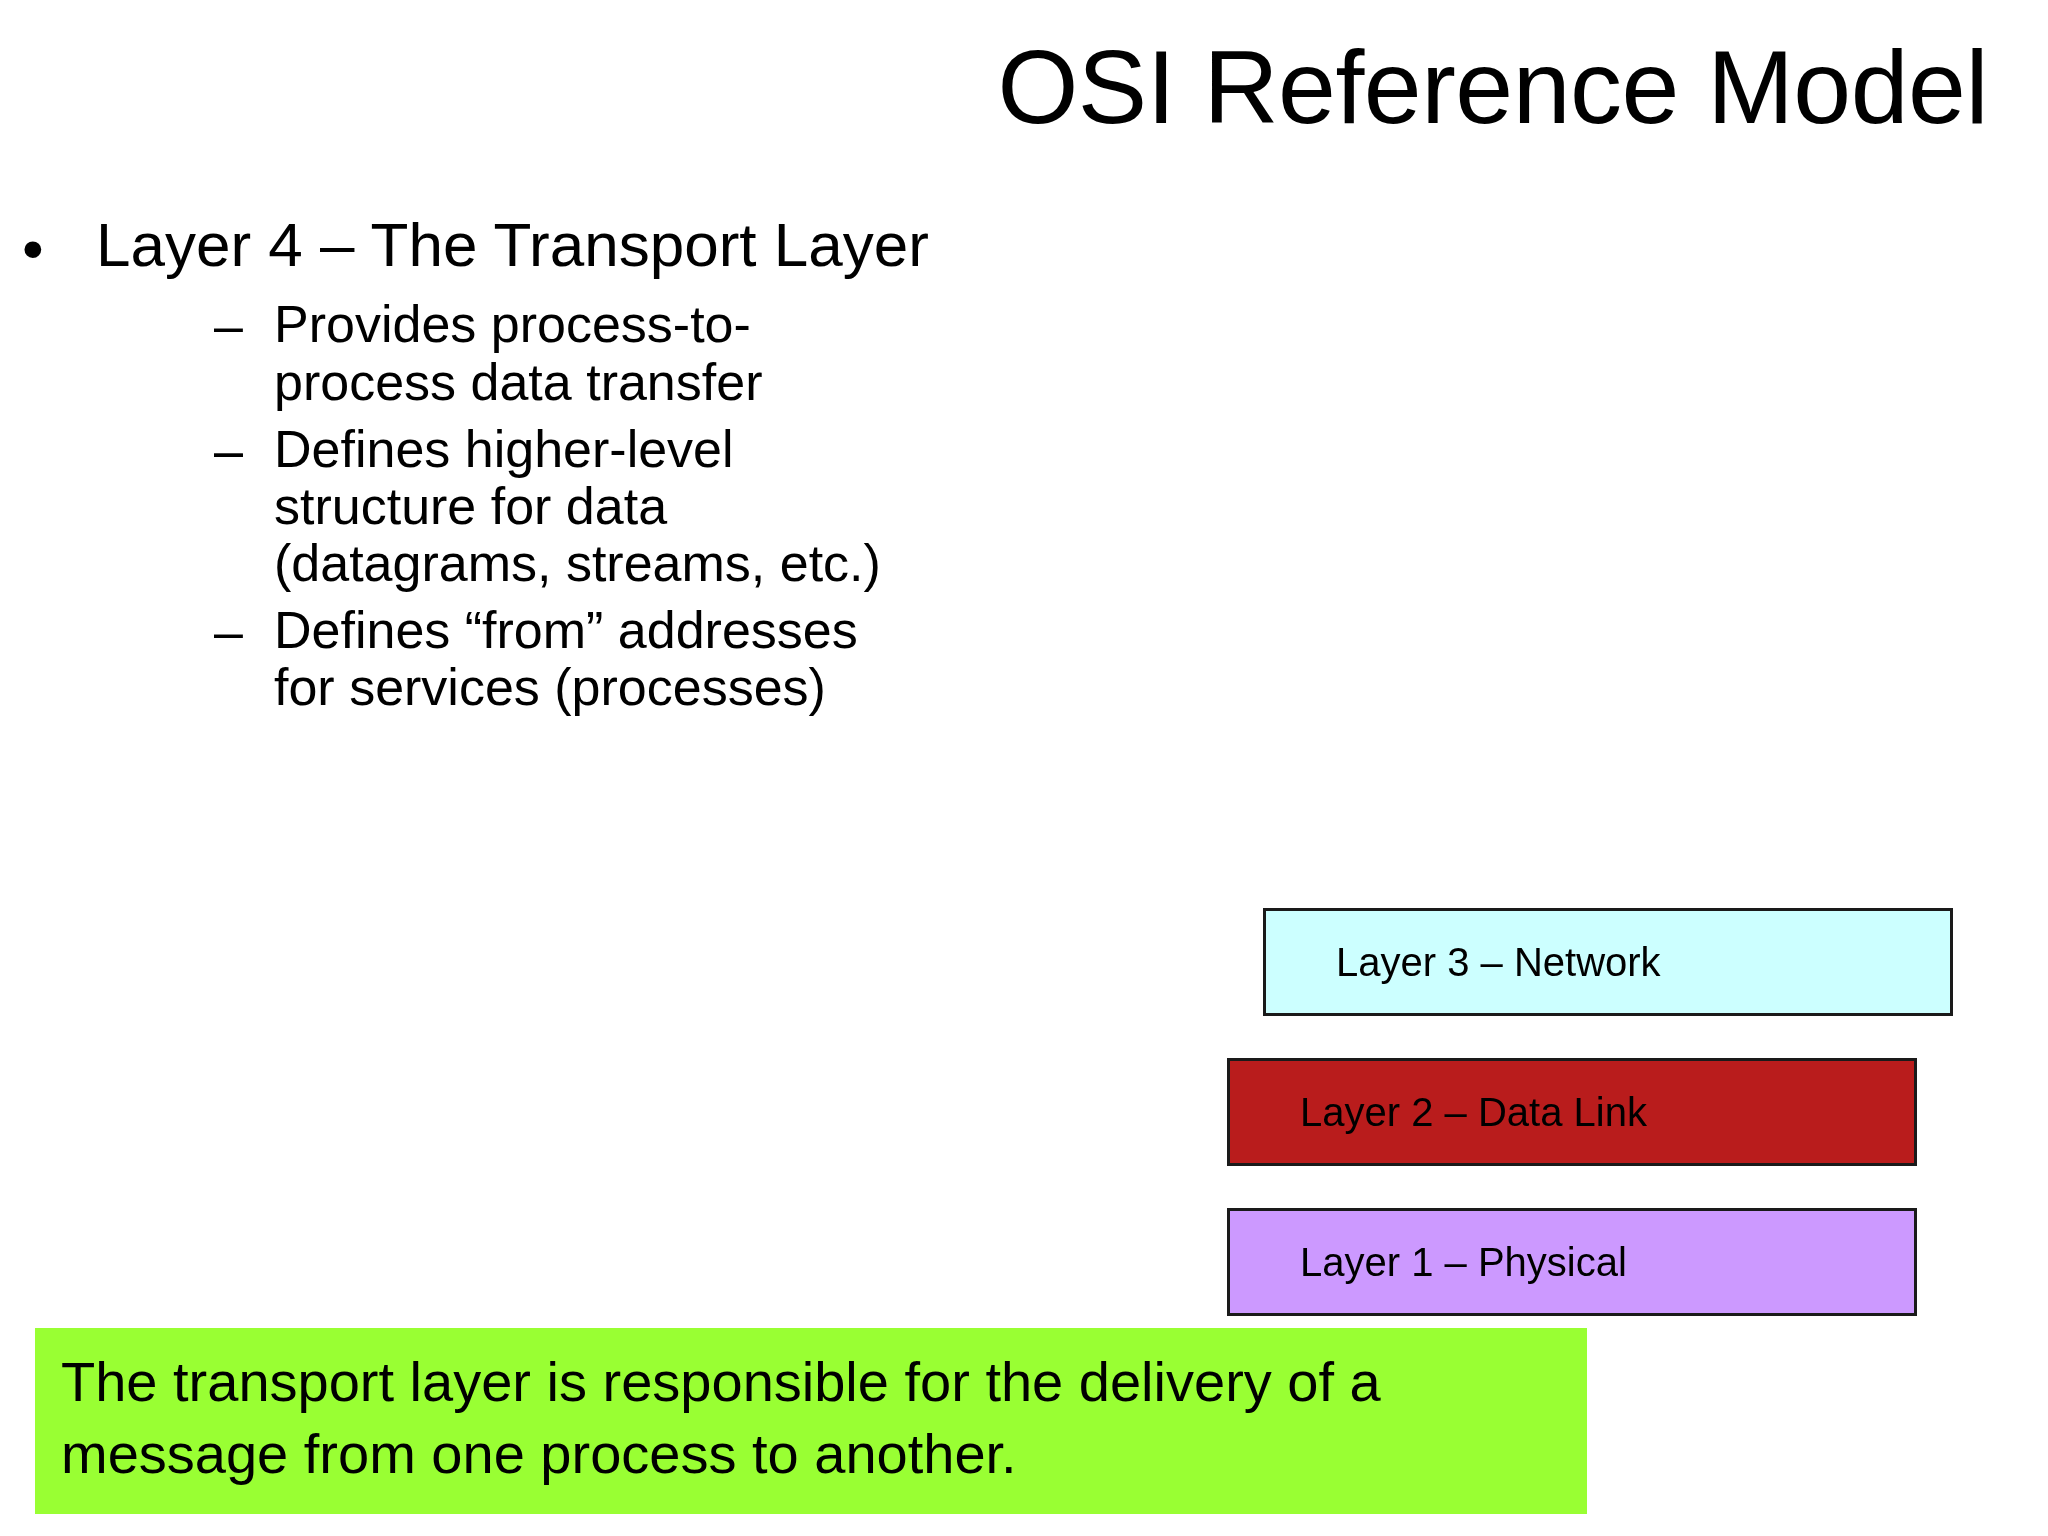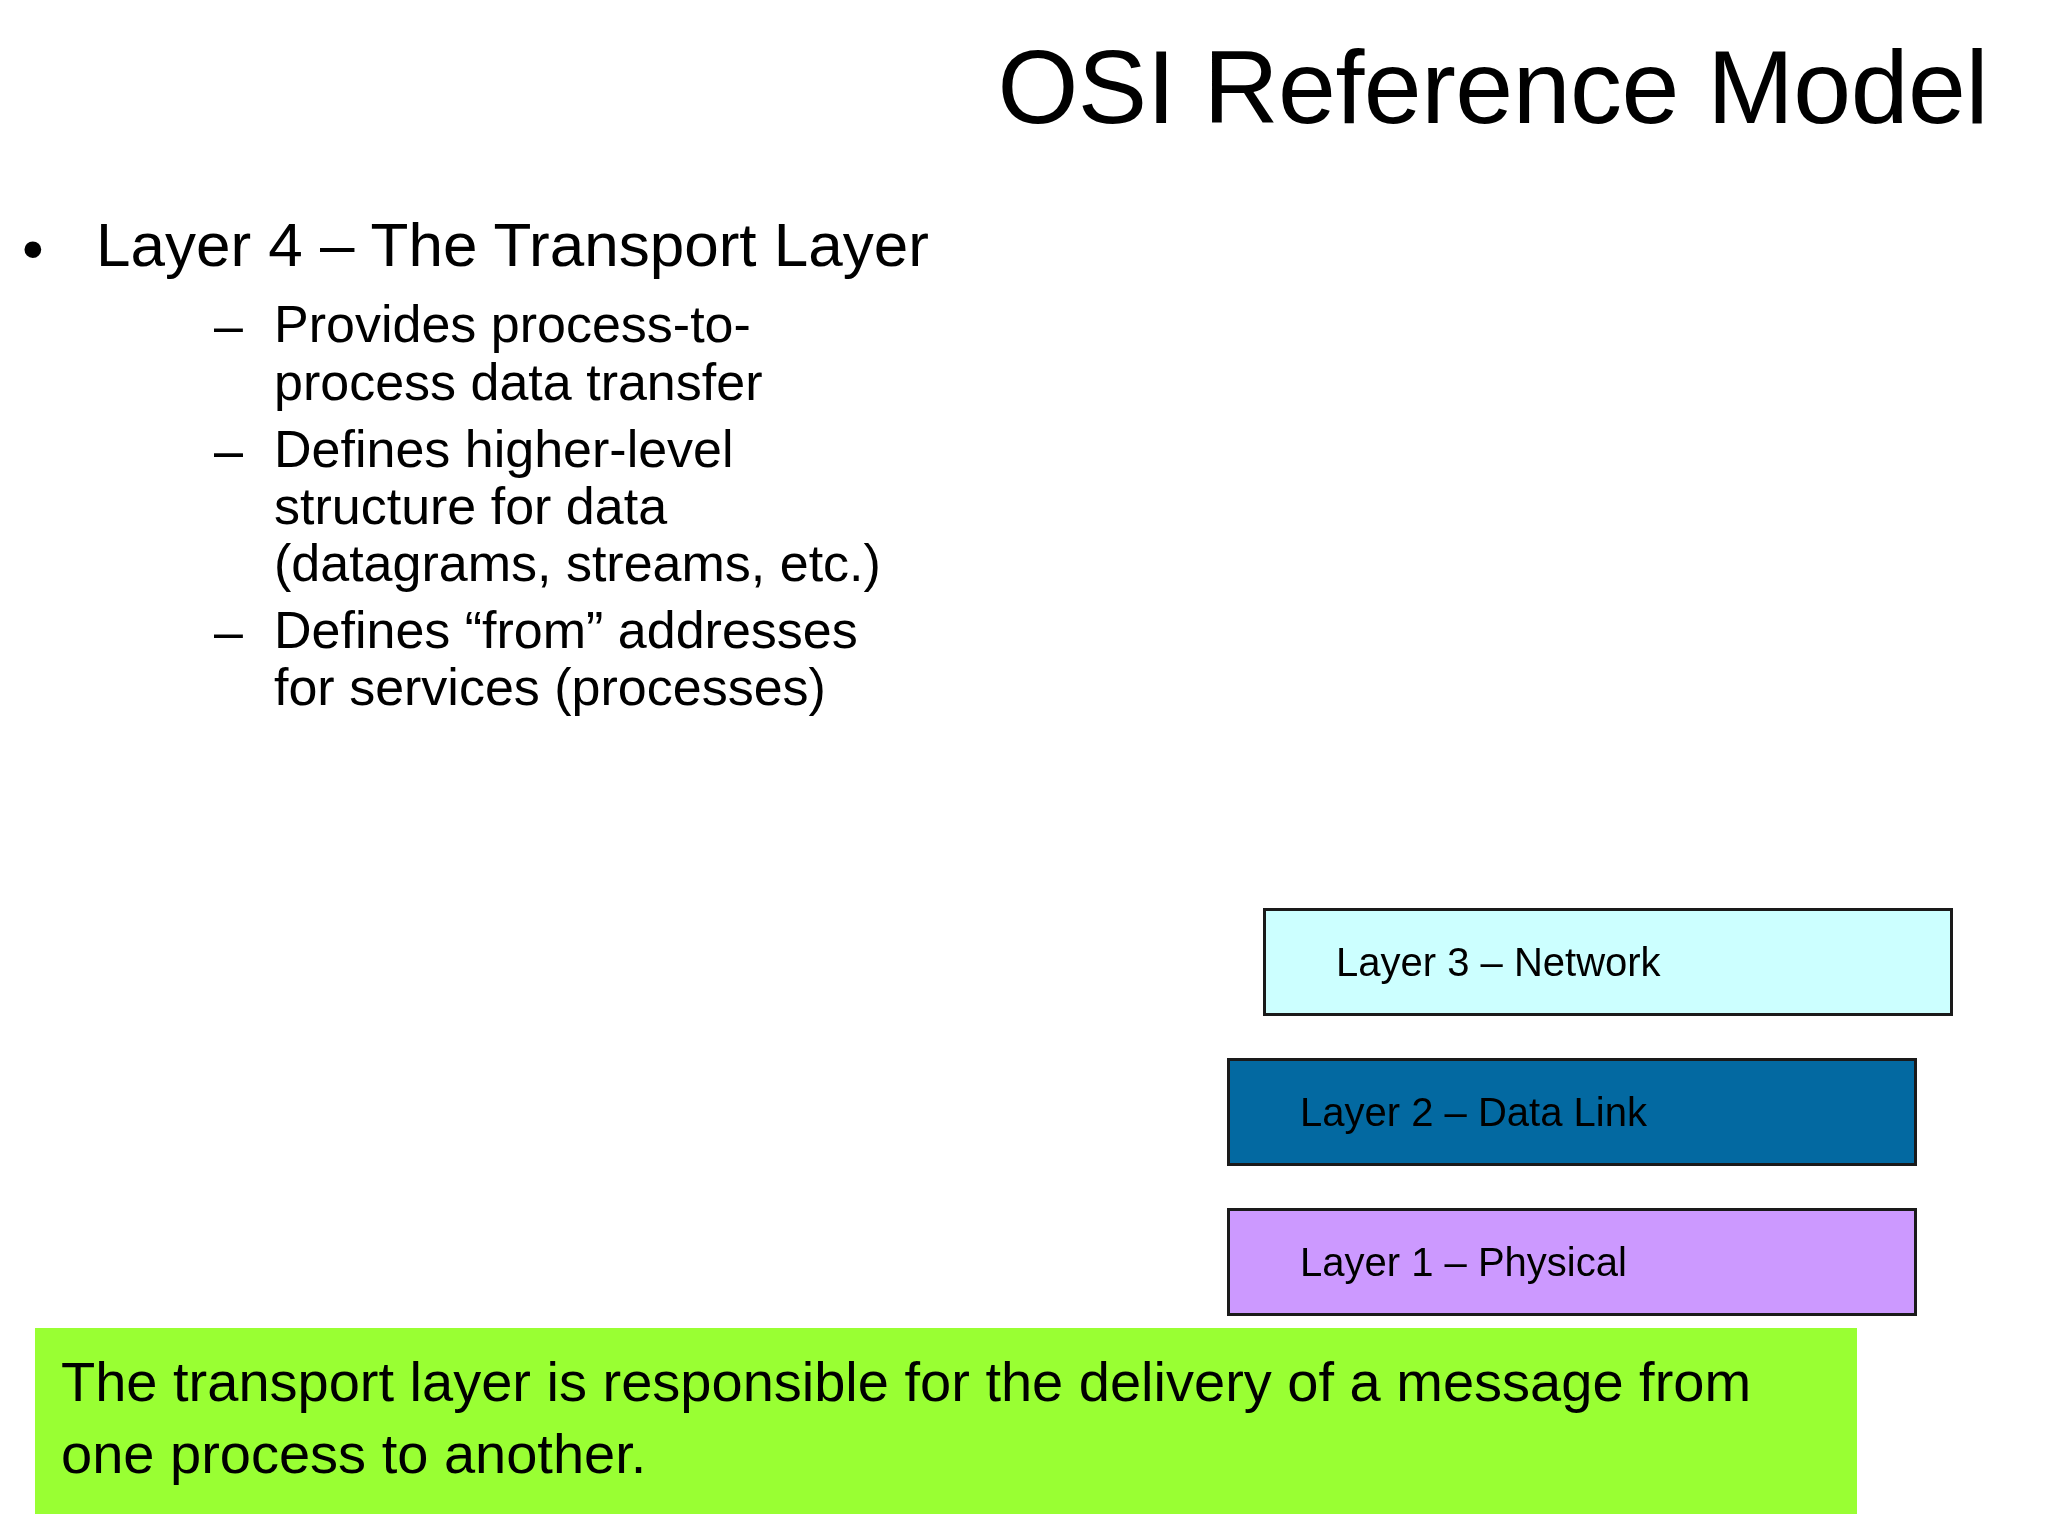--- a/index.html
+++ b/index.html
@@ -105,21 +105,21 @@
   #layer-box-4 { top: 758px; }
   #layer-box-3 { top: 908px; }
   #layer-box-2 { top: 1058px; }
   #layer-box-1 { top: 1208px; }
 
   
   #summary-banner {
     position: absolute;
     left: 35px;
     top: 1328px;
-    width: 1822px;
+    width: 1552px;
     height: 186px;
     box-sizing: border-box;
     padding: 18px 28px 0 26px;
   }
   #summary-text {
     font-size: 56px;
     line-height: 1.28;
     color: #000000;
   }
 </style>
@@ -159,21 +159,21 @@
 
       </div>
     </div>
   </div>
 
 
   <div class="layer-box" id="layer-box-3" style="background: rgb(204, 255, 255); border-color: rgb(26, 26, 26); margin-left: 36px;">
     <span class="layer-label">Layer 3 – Network</span>
   </div>
 
-  <div class="layer-box" id="layer-box-2" style="background: #0369a1; border-color: rgb(26, 26, 26);">
+  <div class="layer-box" id="layer-box-2" style="background: #b91c1c; border-color: rgb(26, 26, 26);">
     <span class="layer-label">Layer 2 – Data Link</span>
   </div>
 
   <div class="layer-box" id="layer-box-1" style="background: rgb(204, 153, 255); border-color: rgb(26, 26, 26);">
     <span class="layer-label">Layer 1 – Physical</span>
   </div>
 
   <div id="summary-banner" style="background: rgb(153, 255, 51);">
     <div id="summary-text" style="color: rgb(0, 0, 0);">The transport layer is responsible for the delivery of a message from one process to another.</div>
   </div>

